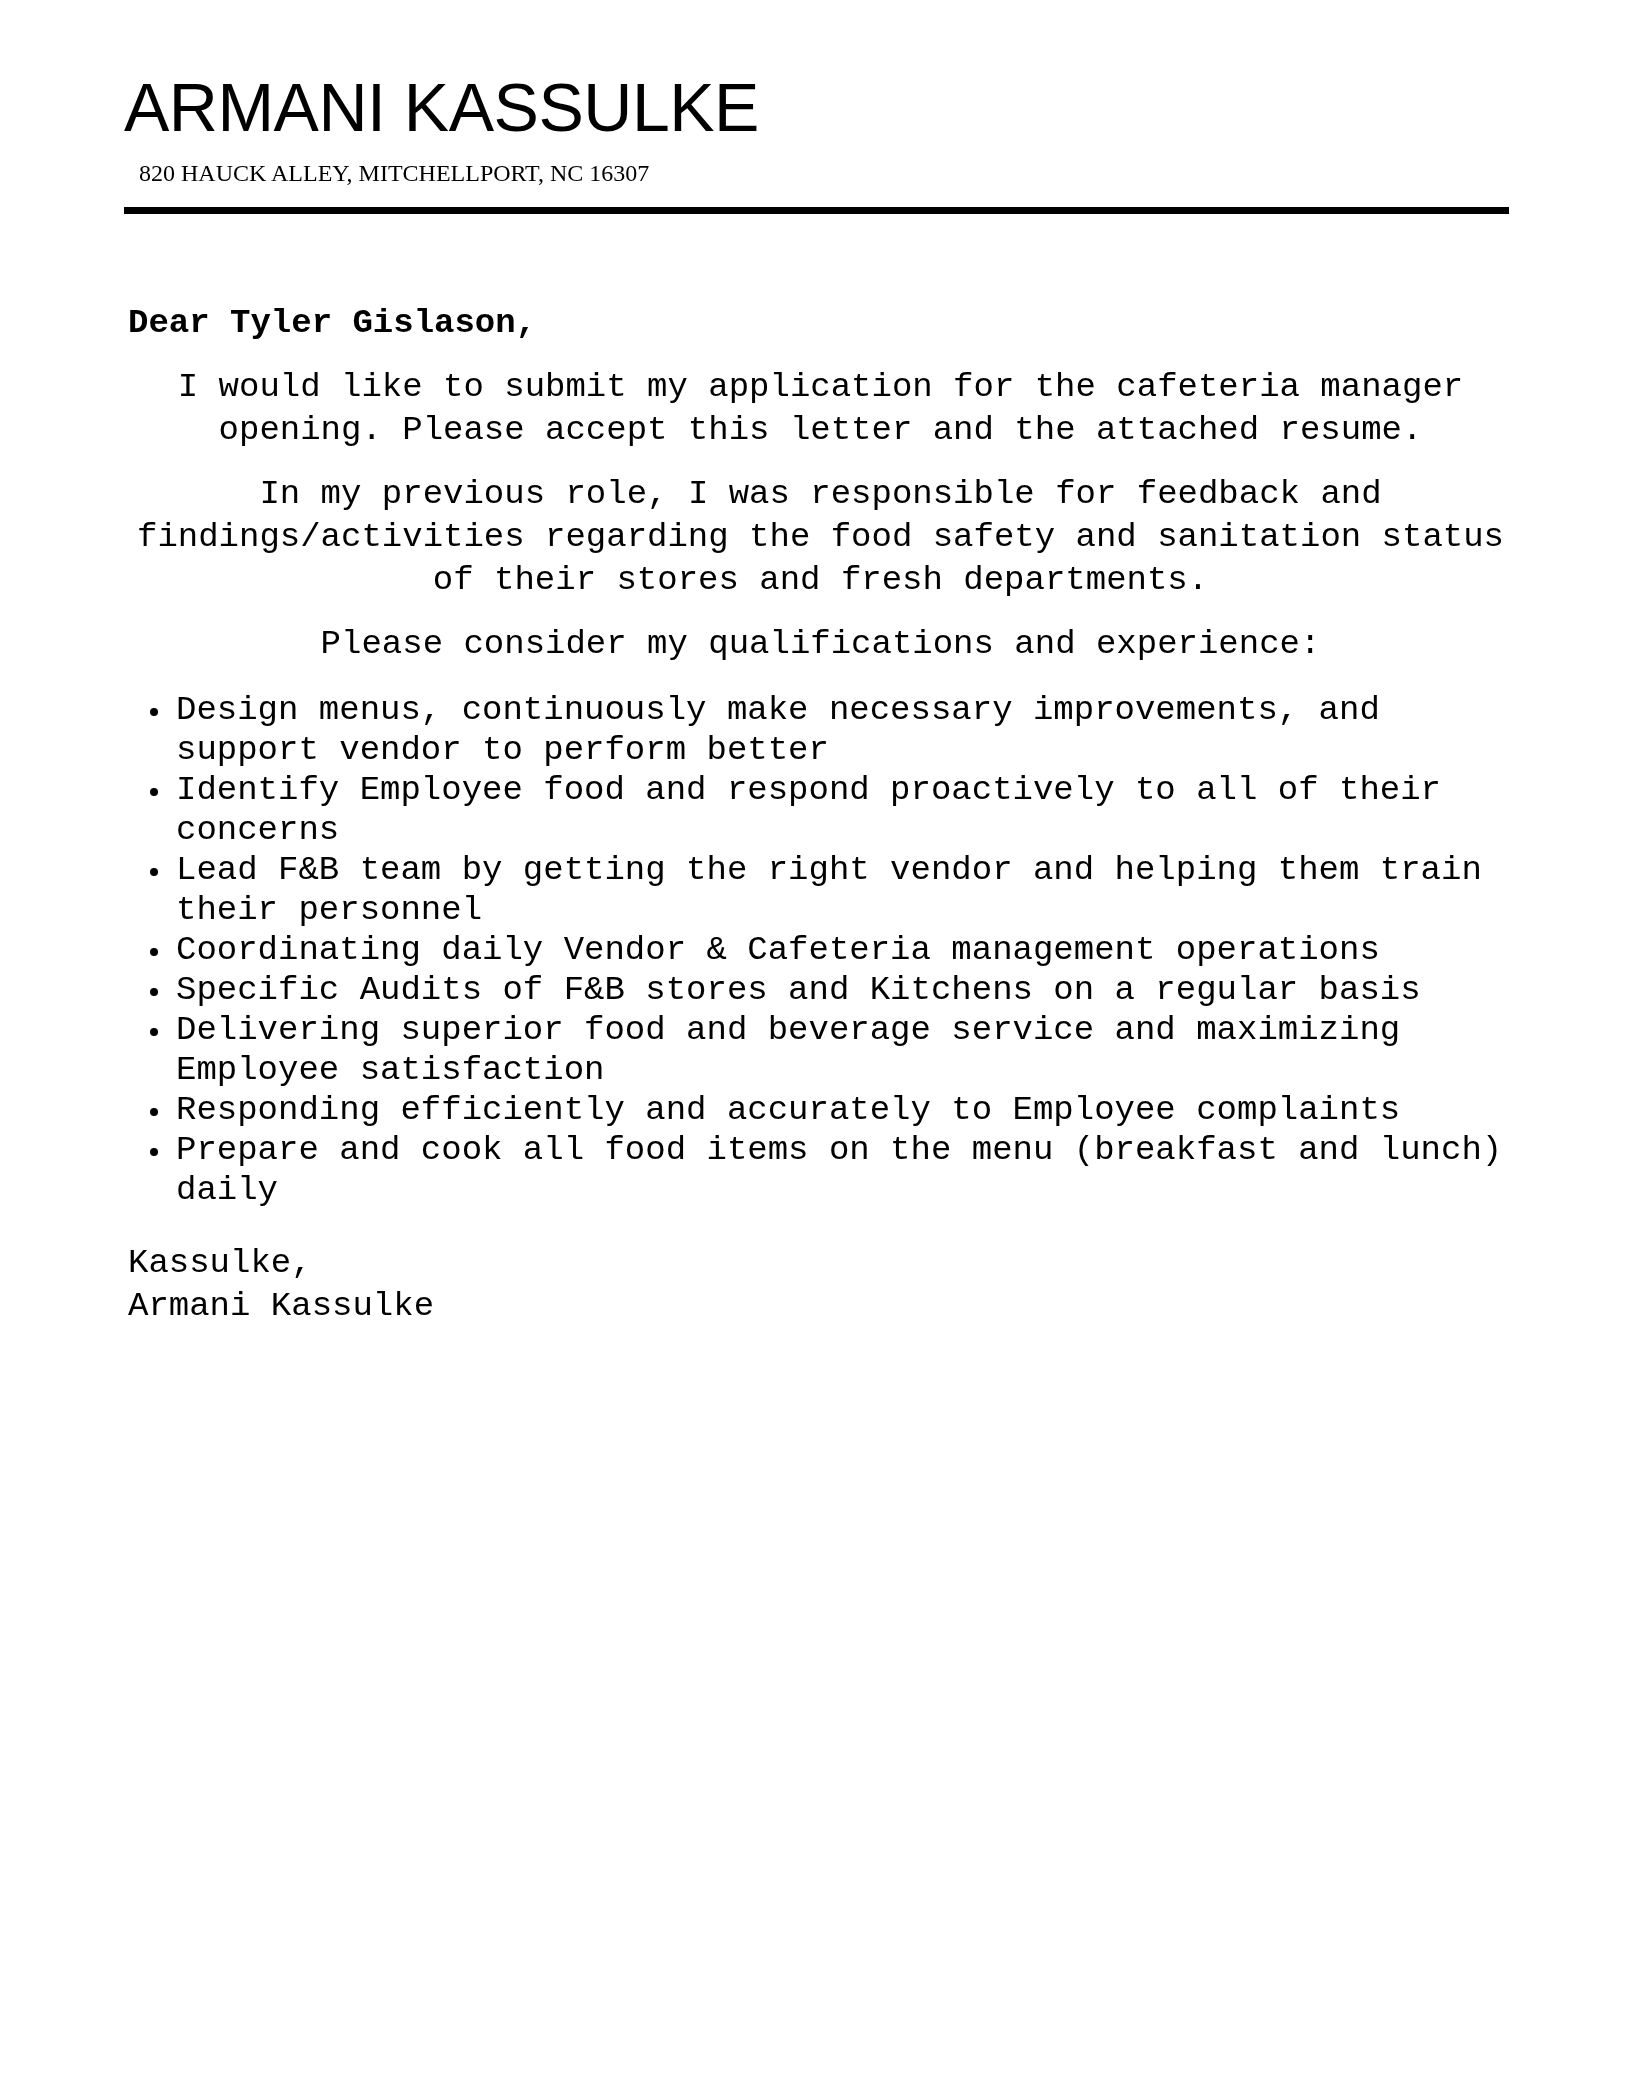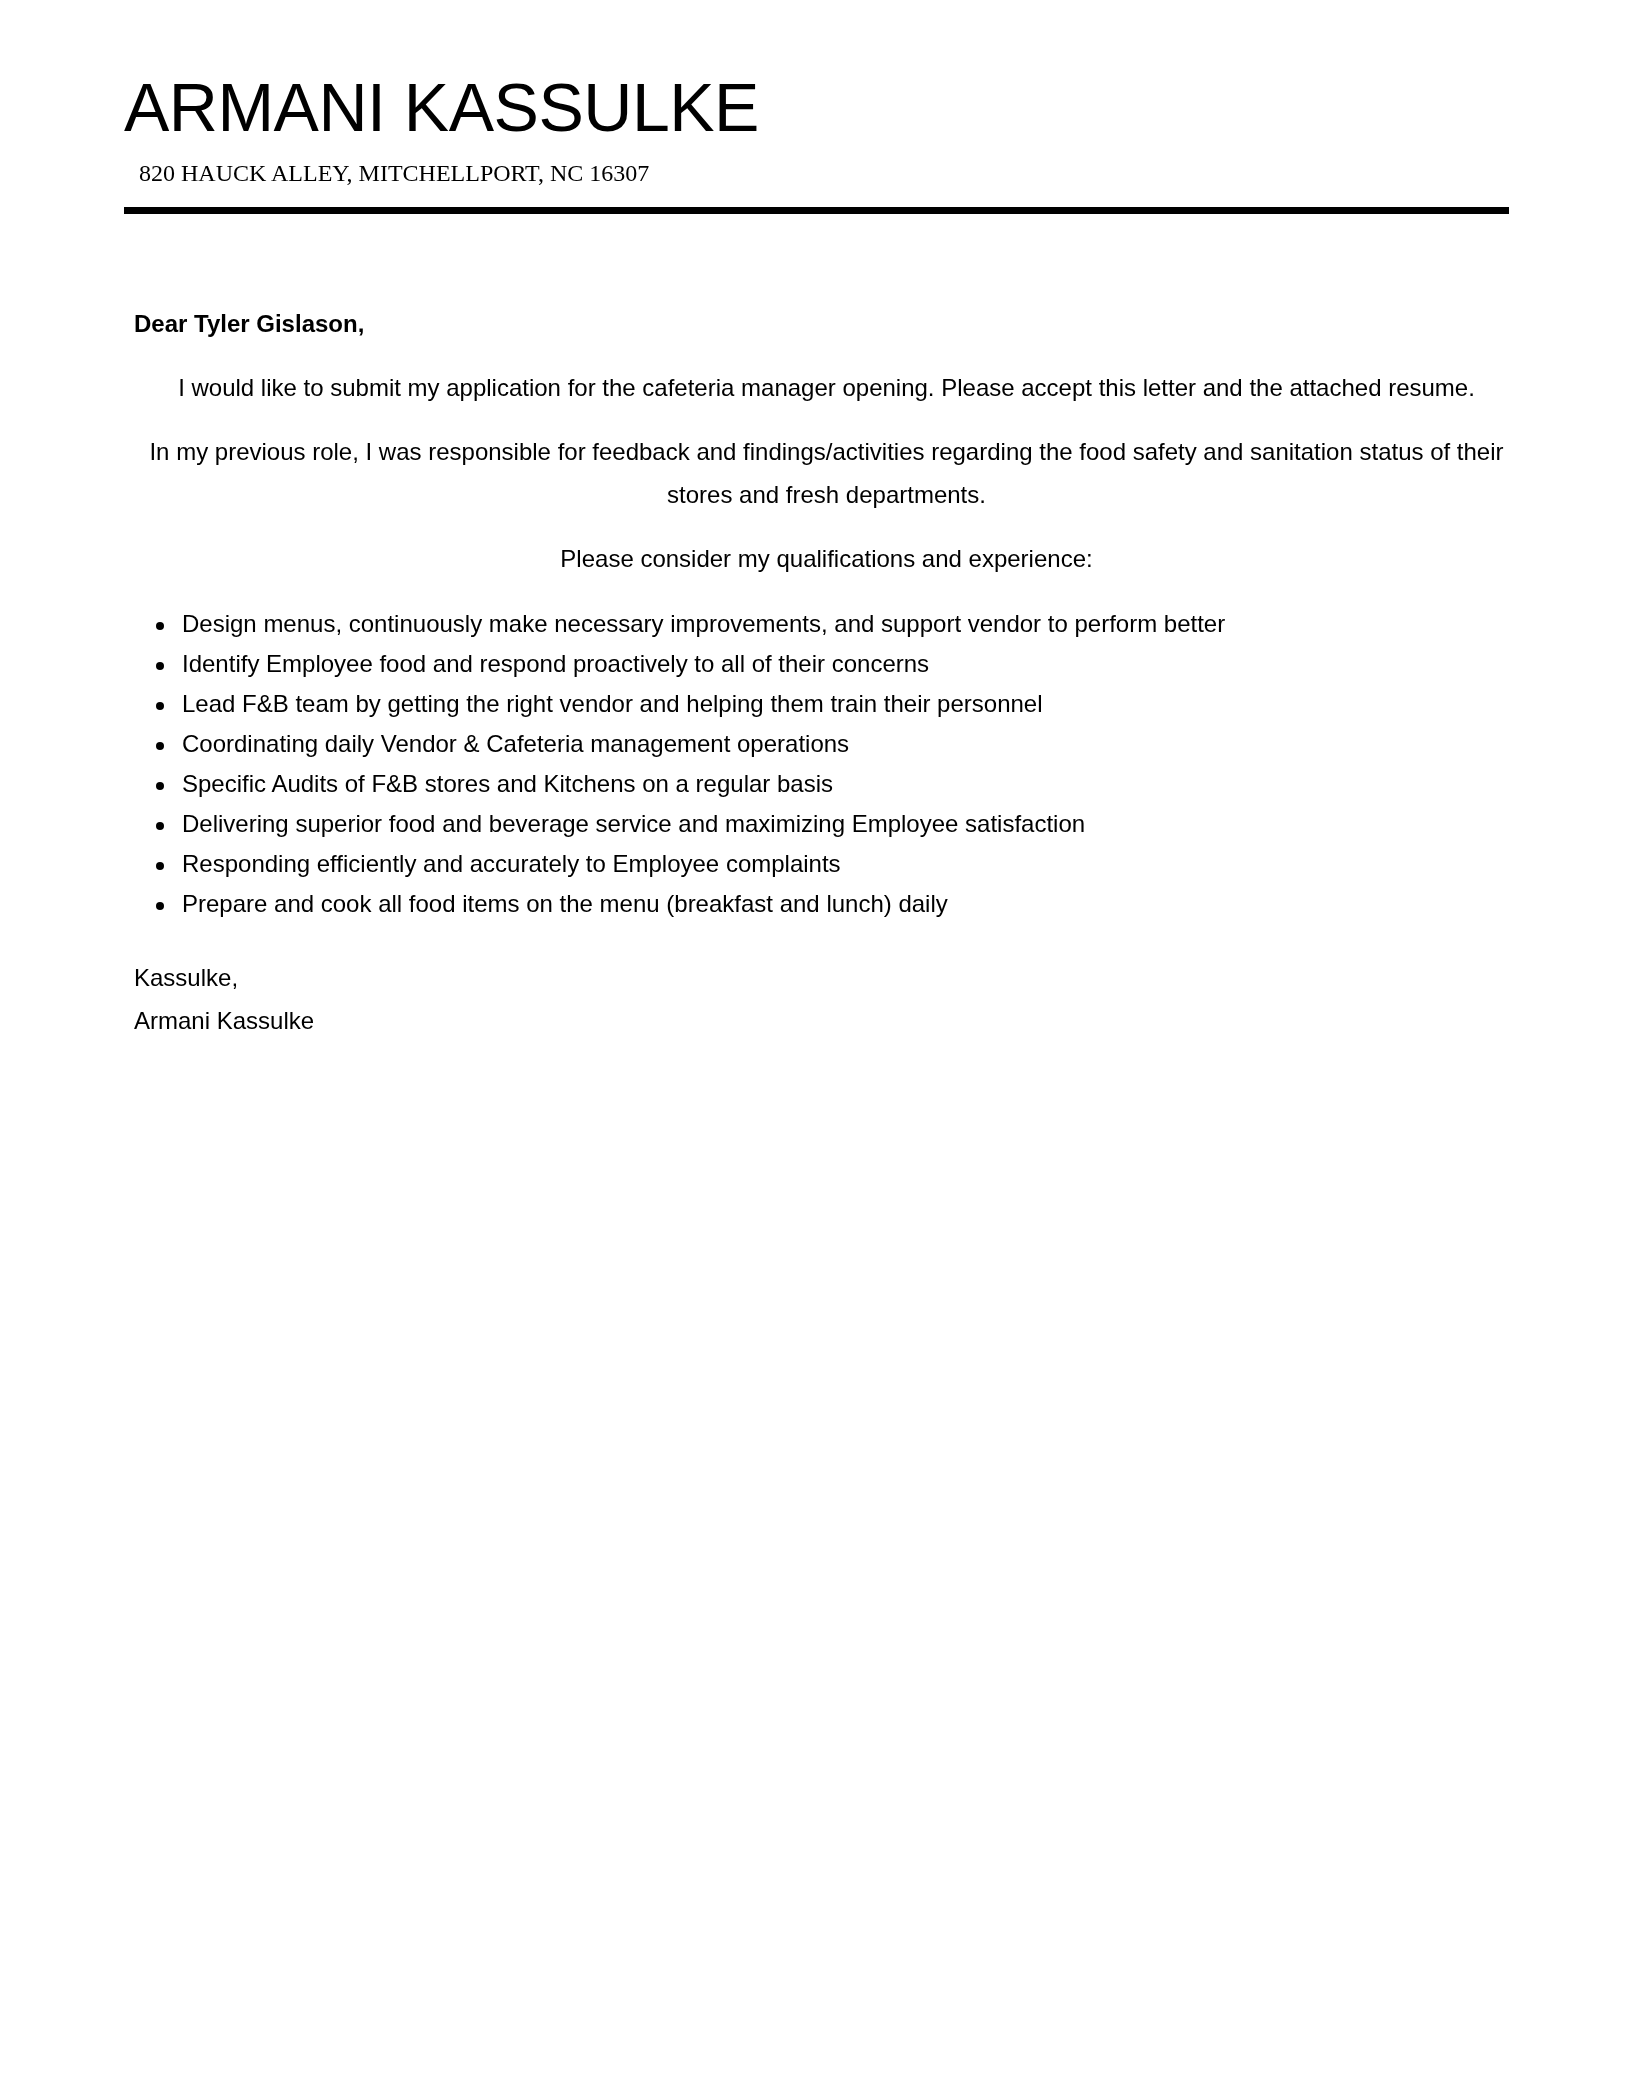--- a/index.html
+++ b/index.html
@@ -46,25 +46,25 @@
     .rule {
       position: absolute;
       left: 0;
       top: 207px;
       width: 1385px;
       height: 7px;
       background: #000000;
     }
     .body {
       position: absolute;
-      left: 10px;
+      left: 4px;
       top: 302px;
       width: 1385px;
-      font-family: Liberation Sans, sans-serif;
-      font-size: 24px;
+      font-family: Liberation Mono, monospace;
+      font-size: 34px;
       line-height: 43px;
     }
     .salutation {
       margin: 0 0 21px 0;
       font-weight: 700;
     }
     .para {
       margin: 0 0 21px 0;
       text-align: center;
     }

